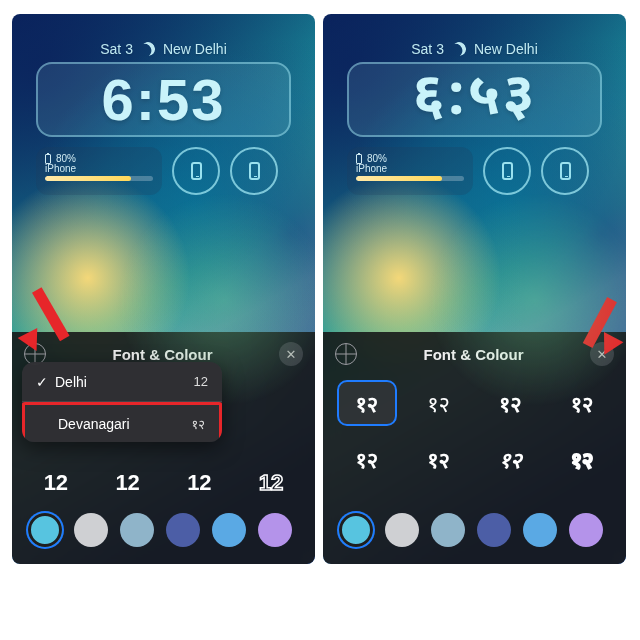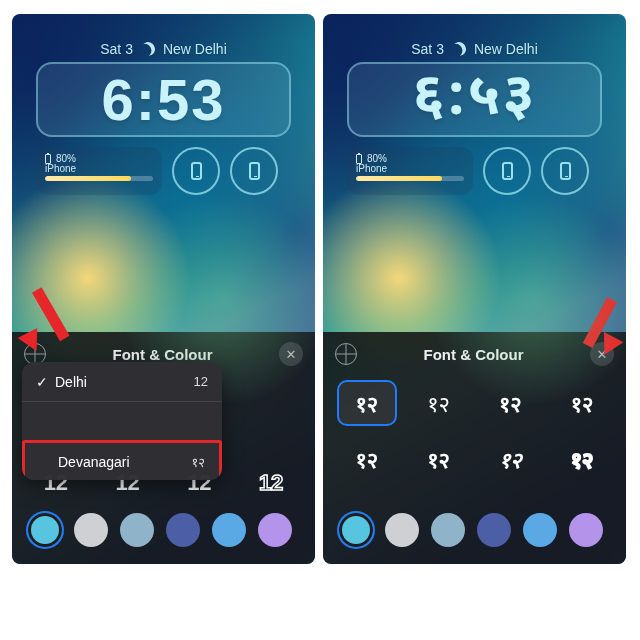--- a/index.html
+++ b/index.html
@@ -150,21 +150,21 @@
     position:absolute;top:348px;left:10px;width:200px;
     background:rgba(48,48,52,0.98);border-radius:12px;
     box-shadow:0 6px 20px rgba(0,0,0,0.5);
     overflow:hidden;z-index:5;
   }
   .lang-item{
     height:40px;display:flex;align-items:center;justify-content:space-between;
     padding:0 14px;color:#fff;font-size:14px;
     border-bottom:1px solid rgba(120,120,128,0.3);
   }
-  .lang-item:last-child{border-bottom:none;margin-top:38px;}
+  .lang-item:last-child{border-bottom:none;}
   .lang-left{display:flex;align-items:center;gap:7px;}
   .check{width:12px;display:inline-block;}
   .lang-sample{color:#ddd;font-size:13px;}
   .red-box{border:3px solid #e7262a;border-radius:3px;}
 
   
   .color-row{
     position:absolute;left:0;right:0;bottom:8px;height:52px;
     display:flex;align-items:center;gap:12px;padding:0 16px;
   }

